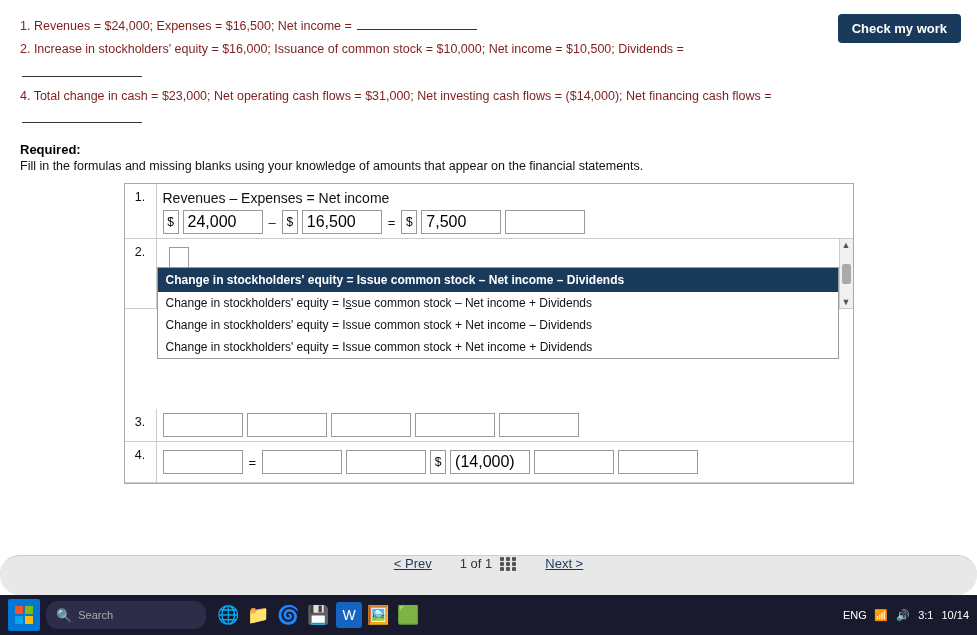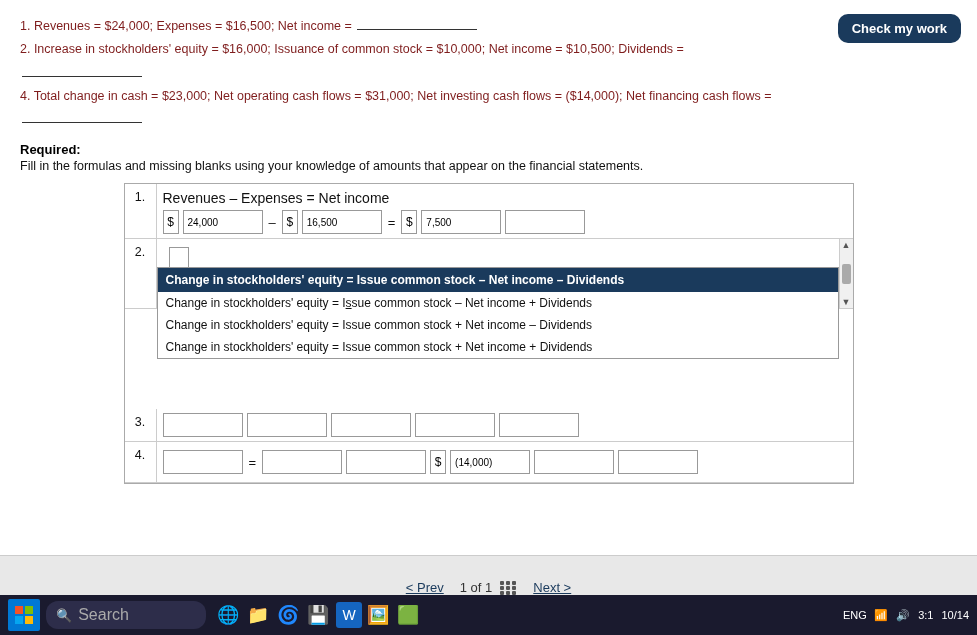--- a/index.html
+++ b/index.html
@@ -26,21 +26,21 @@
       position: absolute;
       top: 14px;
       right: 16px;
       background: #1a3a5c;
       color: white;
       border: none;
       padding: 7px 14px;
       font-size: 13px;
       font-weight: bold;
       cursor: pointer;
-      border-radius: 10px;
+      border-radius: 4px;
     }
 
     .problem-text {
       font-size: 12.5px;
       line-height: 1.7;
       color: #7f1d1d;
       margin-bottom: 12px;
       padding-right: 120px;
     }
 
@@ -105,21 +105,21 @@
       display: flex;
       align-items: center;
       gap: 4px;
       flex-wrap: wrap;
     }
 
     .input-cell {
       border: 1px solid #999;
       background: white;
       height: 24px;
-      font-size: 10px;
+      font-size: 16px;
       padding: 2px 4px;
       outline: none;
     }
 
     .input-wide { width: 80px; }
     .input-dollar { width: 16px; background: white; border: 1px solid #999; height: 24px; display: flex; align-items: center; justify-content: center; font-size: 12px; padding: 2px 3px; }
 
     .op-text {
       font-size: 13px;
       color: #111;
@@ -163,27 +163,28 @@
       flex-wrap: wrap;
       padding: 4px 0;
     }
 
     
     .bottom-nav {
       background: #e8e8e8;
       width: 977px;
       height: 40px;
       display: flex;
-      align-items: flex-end;
+      align-items: flex-start;
       justify-content: center;
-      gap: 16px;
+      gap: 28px;
       border-top: 1px solid #ccc;
       position: absolute;
       bottom: 40px;
       left: 0;
+      border-radius: 20px;
     }
 
     .nav-link {
       color: #1a3a5c;
       text-decoration: underline;
       font-size: 13px;
       cursor: pointer;
       background: none;
       border: none;
     }
@@ -435,21 +436,21 @@
   <div class="taskbar-start">
     <svg width="18" height="18" viewBox="0 0 18 18">
       <rect x="0" y="0" width="8" height="8" fill="#f35325"></rect>
       <rect x="10" y="0" width="8" height="8" fill="#81bc06"></rect>
       <rect x="0" y="10" width="8" height="8" fill="#05a6f0"></rect>
       <rect x="10" y="10" width="8" height="8" fill="#ffba08"></rect>
     </svg>
   </div>
   <div class="taskbar-search">
     <span style="color:#aaa; font-size:13px;">🔍</span>
-    <span style="color:#aaa; font-size:16px;">Search</span>
+    <span style="color:#aaa; font-size:11px;">Search</span>
   </div>
   <div class="taskbar-icons">
     <div class="taskbar-icon" style="font-size:18px;">🌐</div>
     <div class="taskbar-icon" style="font-size:18px;">📁</div>
     <div class="taskbar-icon" style="font-size:18px;">🌀</div>
     <div class="taskbar-icon" style="font-size:18px;">💾</div>
     <div class="taskbar-icon" style="background:#1565c0; color:white; font-size:14px; border-radius:3px;">W</div>
     <div class="taskbar-icon" style="font-size:18px;">🖼️</div>
     <div class="taskbar-icon" style="font-size:18px;">🟩</div>
   </div>

